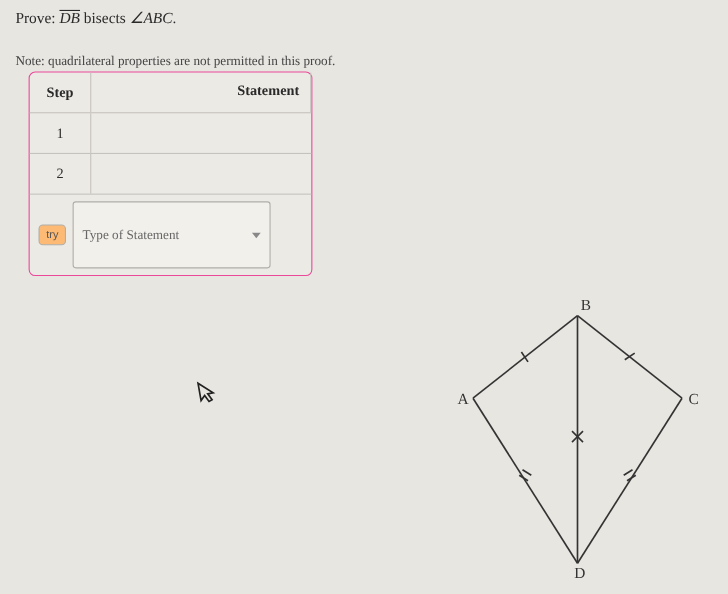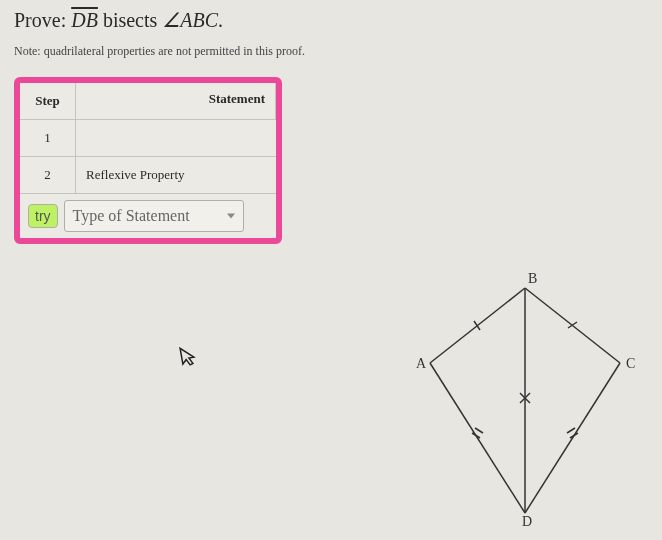--- a/index.html
+++ b/index.html
@@ -6,41 +6,42 @@
     body {
       font-family: Georgia, 'Times New Roman', serif;
       background: #e8e6e1;
       width: 662px;
       height: 540px;
       padding: 8px 14px;
       color: #2a2a2a;
       position: relative;
     }
     .prove-line {
-      font-size: 20px;
-      margin-bottom: 12px;
+      font-size: 14px;
+      margin-bottom: 22px;
     }
     .seg {
       text-decoration: overline;
       font-style: italic;
     }
     .angle {
       font-style: italic;
     }
     .note {
       font-size: 12px;
       color: #444;
-      margin-bottom: 18px;
+      margin-bottom: 2px;
     }
     .proof-table {
-      border: 6px solid #ec4899;
+      border: 1px solid #ec4899;
       border-radius: 6px;
       background: #eceae5;
       display: inline-block;
       font-size: 13px;
+      margin-left: 12px;
     }
     .proof-row {
       display: flex;
       border-bottom: 1px solid #c5c3be;
     }
     .proof-row:last-child { border-bottom: none; }
     .step-col {
       width: 56px;
       padding: 10px 8px;
       text-align: center;
@@ -66,33 +67,33 @@
     .stmt-math {
       font-style: italic;
     }
     .sub-divider {
       border-top: 1px solid #b0aea9;
       margin: 4px 20px;
     }
     .try-btn {
       border: 1px solid #b0aea9;
       border-radius: 4px;
-      background: #bef264;
-      font-size: 14px;
+      background: #fdba74;
+      font-size: 10px;
       padding: 3px 6px;
       color: #555;
       cursor: pointer;
     }
     .type-select {
       border: 1px solid #b0aea9;
       border-radius: 3px;
       background: #f2f0eb;
       width: 180px;
-      padding: 6px 8px;
-      font-size: 16px;
+      padding: 22px 8px;
+      font-size: 12px;
       color: #666;
       text-align: left;
       position: relative;
     }
     .type-select::after {
       content: "";
       position: absolute;
       right: 8px;
       top: 50%;
       transform: translateY(-50%);
@@ -139,21 +140,20 @@
     <div class="step-col hdr">Step</div>
     <div class="stmt-col hdr">Statement</div>
   </div>
 
   <div class="proof-row">
     <div class="step-col">1</div>
   </div>
 
   <div class="proof-row">
     <div class="step-col">2</div>
-    <div class="reason-col">Reflexive Property</div>
   </div>
 
   <div class="try-row">
     <button class="try-btn">try</button>
     <div class="type-select">Type of Statement</div>
   </div>
 </div>
 
 <div class="cursor-icon">
   <svg width="18" height="22" viewBox="0 0 18 22">

